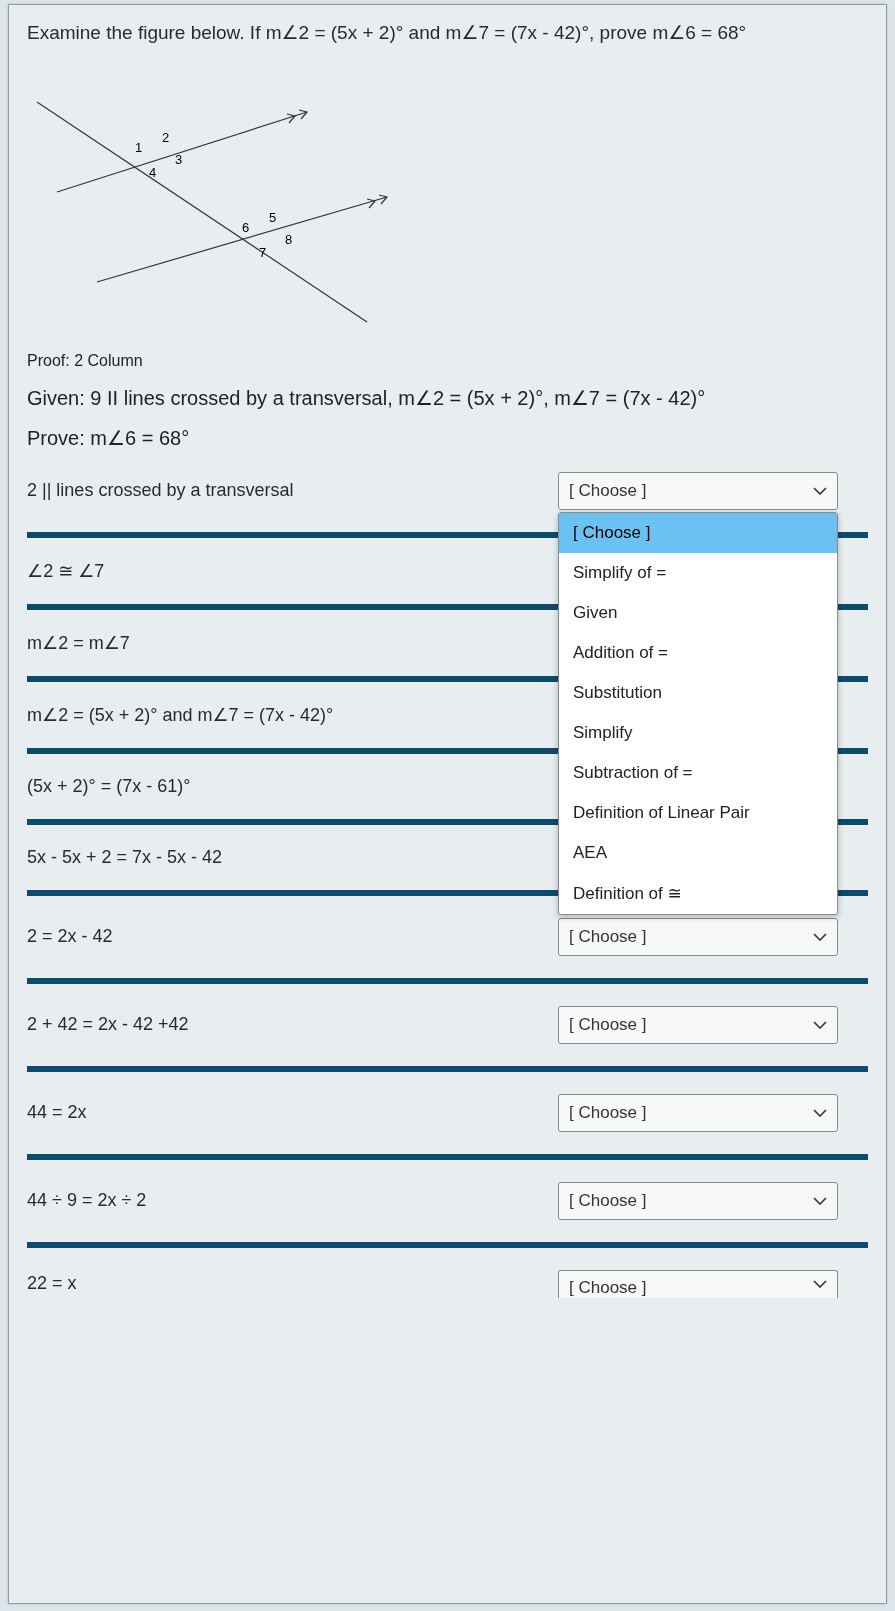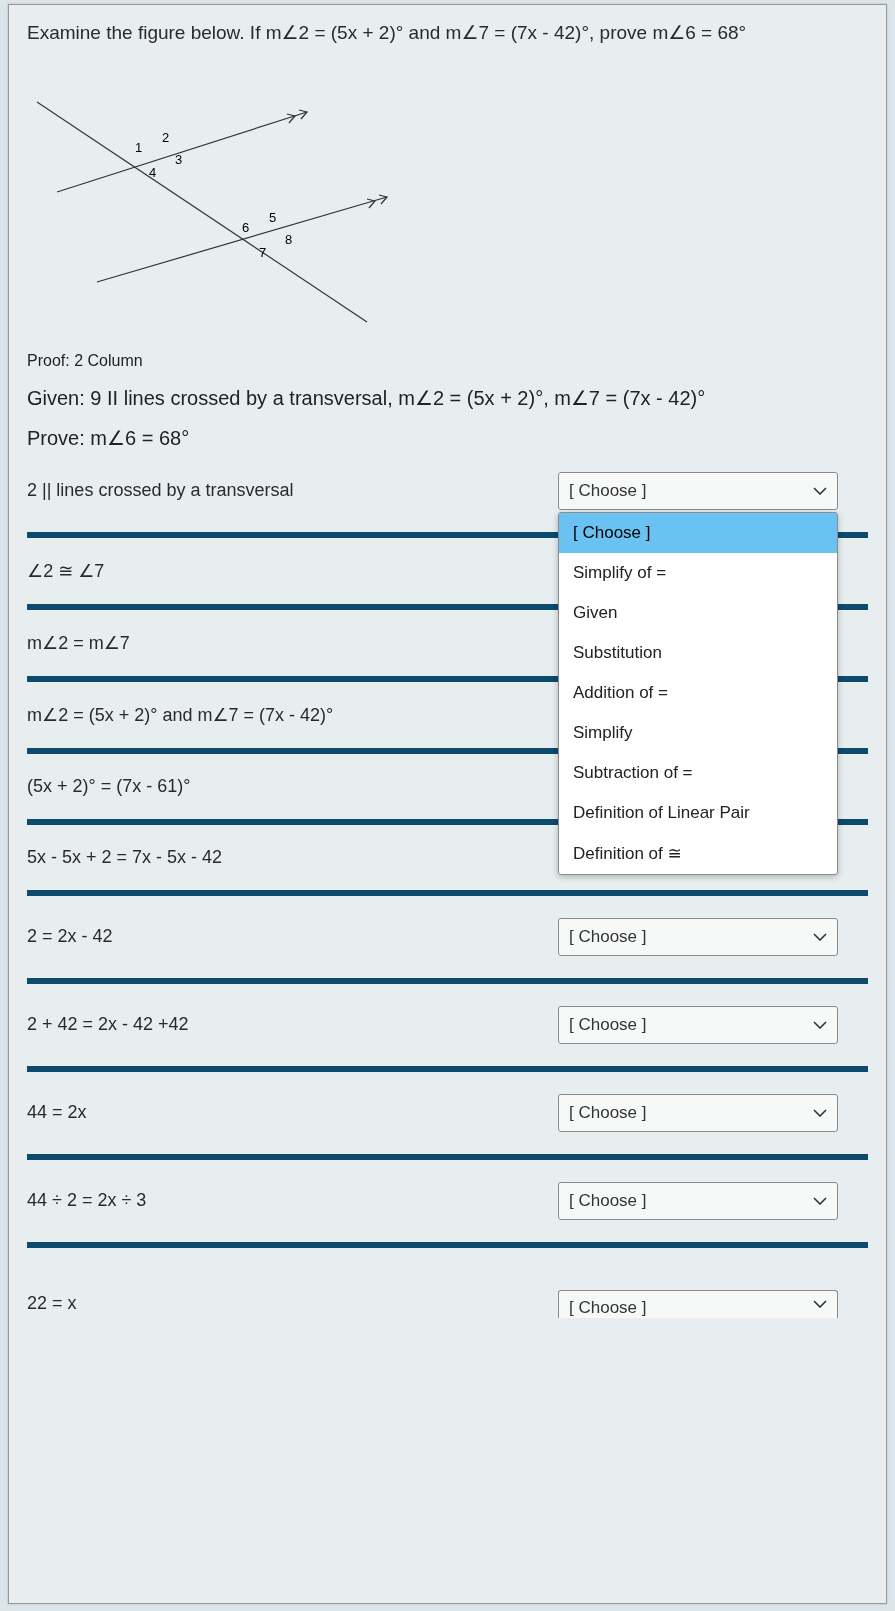--- a/index.html
+++ b/index.html
@@ -36,21 +36,21 @@
   .proof-header { font-size: 16px; margin-bottom: 16px; color:#222; }
   .given { font-size: 20px; margin-bottom: 16px; color:#222; }
   .prove { font-size: 20px; color:#222; }
   .proof-table { width: 100%; }
   .proof-row {
     display: flex;
     align-items: center;
     padding: 22px 0;
     border-bottom: 6px solid #0c4a6e;
   }
-  .proof-row:last-child { border-bottom: none; margin-top: 20px; }
+  .proof-row:last-child { border-bottom: none; }
   .statement {
     flex: 1;
     font-size: 18px;
     color: #2a2a2a;
     padding-right: 12px;
   }
   .reason-cell {
     width: 310px;
     position: relative;
   }
@@ -158,25 +158,26 @@
           <span>[ Choose ]</span>
           <svg class="chevron" viewBox="0 0 14 8">
               <polyline points="1,1 7,7 13,1" fill="none" stroke="#333" stroke-width="1.6"></polyline>
             </svg>
         </div>
 
         <div class="dropdown">
           <div class="dropdown-item highlight">[ Choose ]</div>
           <div class="dropdown-item">Simplify of =</div>
           <div class="dropdown-item">Given</div>
+          <div class="dropdown-item">Addition of =</div>
           <div class="dropdown-item">Substitution</div>
-          <div class="dropdown-item">Addition of =</div>
           <div class="dropdown-item">Simplify</div>
           <div class="dropdown-item">Subtraction of =</div>
           <div class="dropdown-item">Definition of Linear Pair</div>
+          <div class="dropdown-item">AEA</div>
           <div class="dropdown-item">Definition of ≅</div>
         </div>
       </div>
     </div>
 
     <div class="proof-row">
       <div class="statement">∠2 ≅ ∠7</div>
       <div class="reason-cell"></div>
     </div>
 
@@ -230,21 +231,21 @@
         <div class="select-box">
           <span>[ Choose ]</span>
           <svg class="chevron" viewBox="0 0 14 8">
               <polyline points="1,1 7,7 13,1" fill="none" stroke="#333" stroke-width="1.6"></polyline>
             </svg>
         </div>
       </div>
     </div>
 
     <div class="proof-row">
-      <div class="statement">44 ÷ 2 = 2x ÷ 3</div>
+      <div class="statement">44 ÷ 9 = 2x ÷ 2</div>
       <div class="reason-cell">
         <div class="select-box">
           <span>[ Choose ]</span>
           <svg class="chevron" viewBox="0 0 14 8">
               <polyline points="1,1 7,7 13,1" fill="none" stroke="#333" stroke-width="1.6"></polyline>
             </svg>
         </div>
       </div>
     </div>
 

